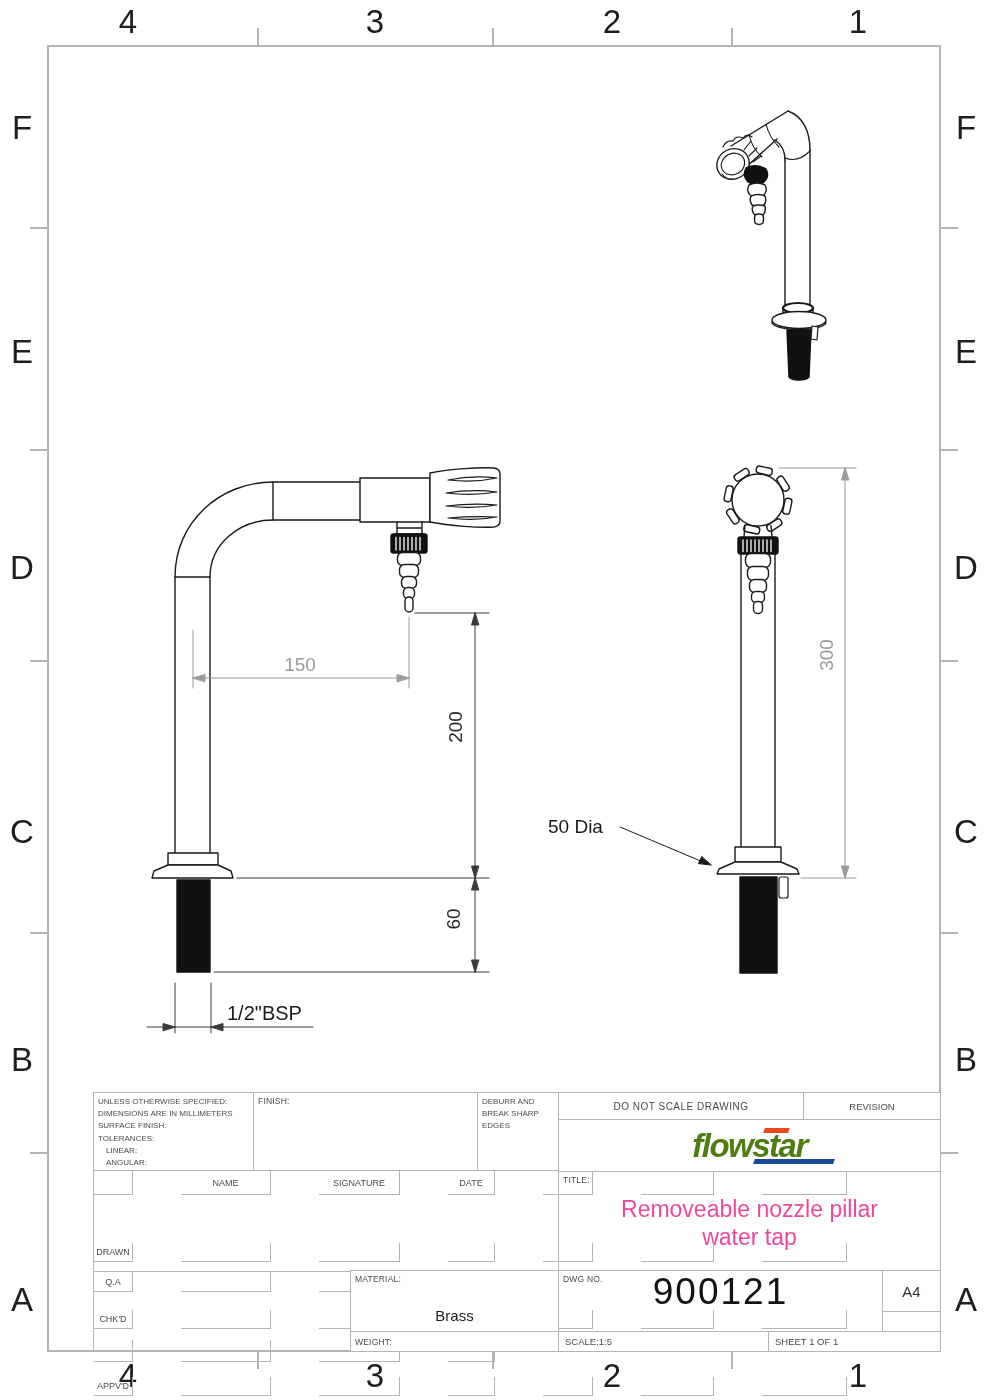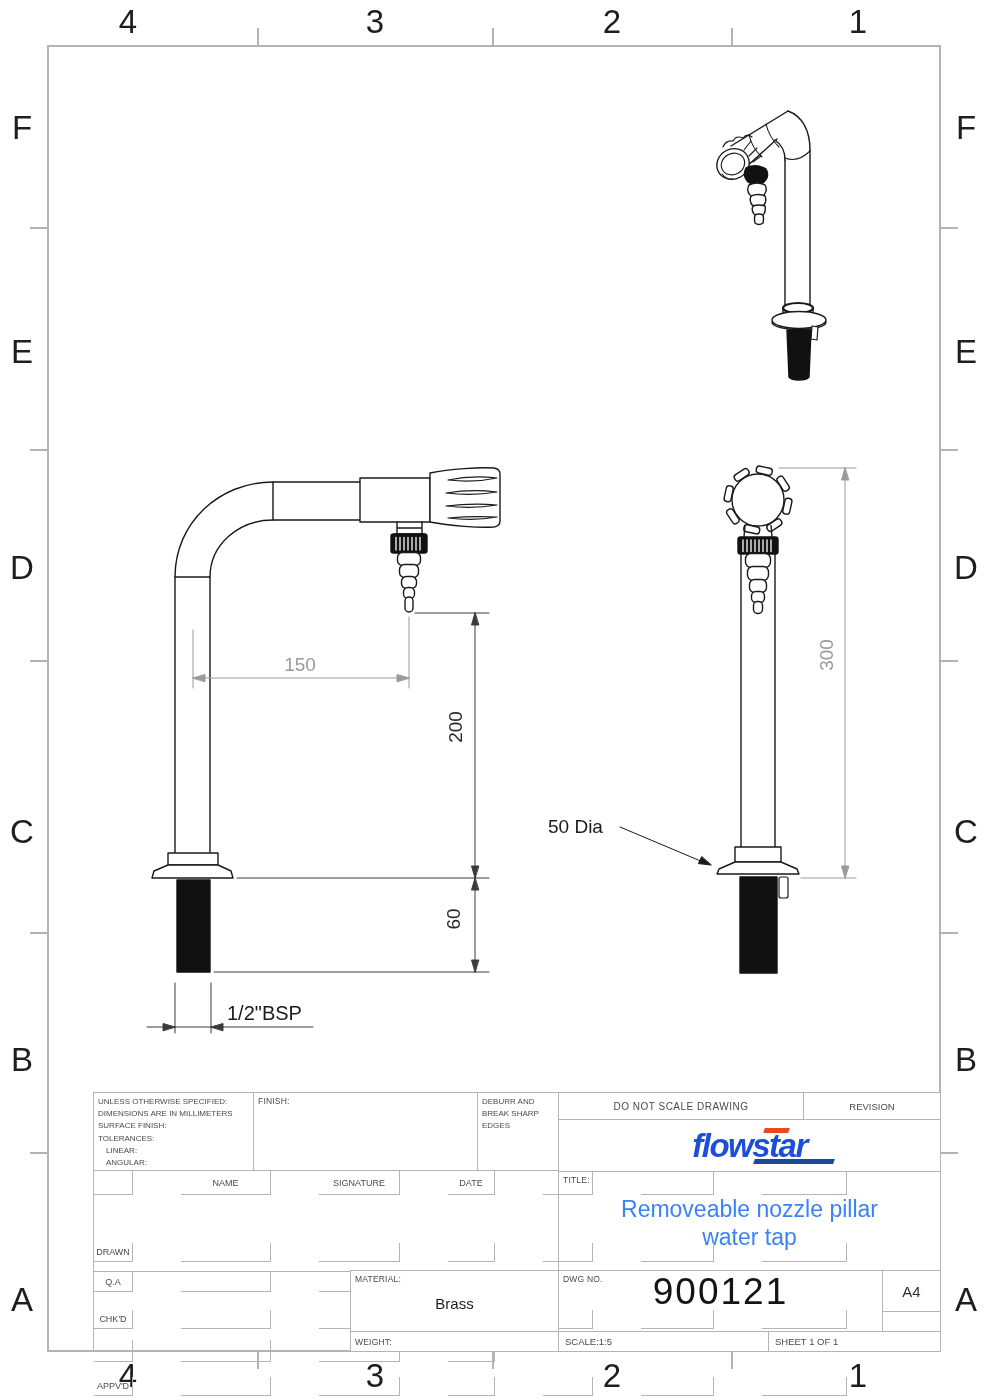--- a/index.html
+++ b/index.html
@@ -20,21 +20,21 @@
   .tb{position:absolute;left:93px;top:1092px;width:960px;height:260px;color:var(--txt);text-decoration:underline;}
   .cell{position:absolute;border:1px solid var(--line);background:#fff;}
   .lab{font-size:8.5px;letter-spacing:.2px;color:var(--txt);}
   .pad{padding:3px 4px;}
   .specs{font-size:8px;line-height:12.2px;}
   .specs .ind{padding-left:8px;}
   .center{display:flex;align-items:center;justify-content:center;}
   .tgrid{position:absolute;display:grid;border-left:1px solid var(--line);border-top:1px solid var(--line);gap:48px;}
   .tgrid>div{border-right:1px solid var(--line);border-bottom:1px solid var(--line);
              font-size:9px;display:flex;align-items:center;justify-content:center;color:var(--txt);}
-  .title-big{font-size:23px;color:#3b82f6;text-align:center;line-height:1.2;}
+  .title-big{font-size:23px;color:#ec4899;text-align:center;line-height:1.2;}
   .dwgnum{font-size:37px;color:#141414;letter-spacing:2px;text-align:center;}
   .logo-wrap{position:absolute;inset:0;display:flex;align-items:center;justify-content:center;}
   .logo-text{font-style:italic;font-weight:800;font-size:33px;letter-spacing:-1.5px;}
   .logo-bar-red{position:absolute;left:calc(50% + 14px);top:8px;width:25px;height:5px;transform:skewX(-18deg);}
   .logo-bar-blue{position:absolute;left:calc(50% + 4px);bottom:7px;width:80px;height:5px;transform:skewX(-18deg);}
 </style>
 </head>
 <body>
 
 <div class="page">
@@ -226,21 +226,21 @@
     </div>
 
     <div class="cell center" style="left:465px;top:0;width:246px;height:28px;font-size:10px;letter-spacing:.5px">
       <span>DO NOT SCALE DRAWING</span>
     </div>
     <div class="cell center" style="left:710px;top:0;width:138px;height:28px;font-size:9.5px">
       <span>REVISION</span>
     </div>
     <div class="cell" style="left:465px;top:27px;width:383px;height:53px">
       <div class="logo-wrap">
-        <span class="logo-text" style="color:#1d4ed8">flowstar</span>
+        <span class="logo-text" style="color:#4d7c0f">flowstar</span>
         <span class="logo-bar-red" style="background:#e8491d"></span>
         <span class="logo-bar-blue" style="background:#1b4a9b"></span>
       </div>
     </div>
     <div class="cell" style="left:465px;top:79px;width:383px;height:100px">
       <div class="lab" style="position:absolute;left:4px;top:3px">TITLE:</div>
       <div class="title-big" style="margin-top:24px">
         <div>Removeable nozzle pillar</div>
         <div>water tap</div>
       </div>
@@ -312,19 +312,19 @@
         <div></div>
         <div></div>
       <div></div>
         <div></div>
         <div></div>
         <div></div>
     </div>
 
     <div class="cell" style="left:257px;top:178px;width:209px;height:62px">
       <div class="lab" style="position:absolute;left:4px;top:3px">MATERIAL:</div>
-      <div style="margin-top:24px;text-align:center;font-size:15px;color:#1d1d1d">Brass</div>
+      <div style="margin-top:36px;text-align:center;font-size:15px;color:#1d1d1d">Brass</div>
     </div>
     <div class="cell" style="left:257px;top:239px;width:209px;height:21px;display:flex;align-items:center;padding-left:4px">
       <span class="lab">WEIGHT:</span>
     </div>
   </div>
 </div>
 
 </body></html>

